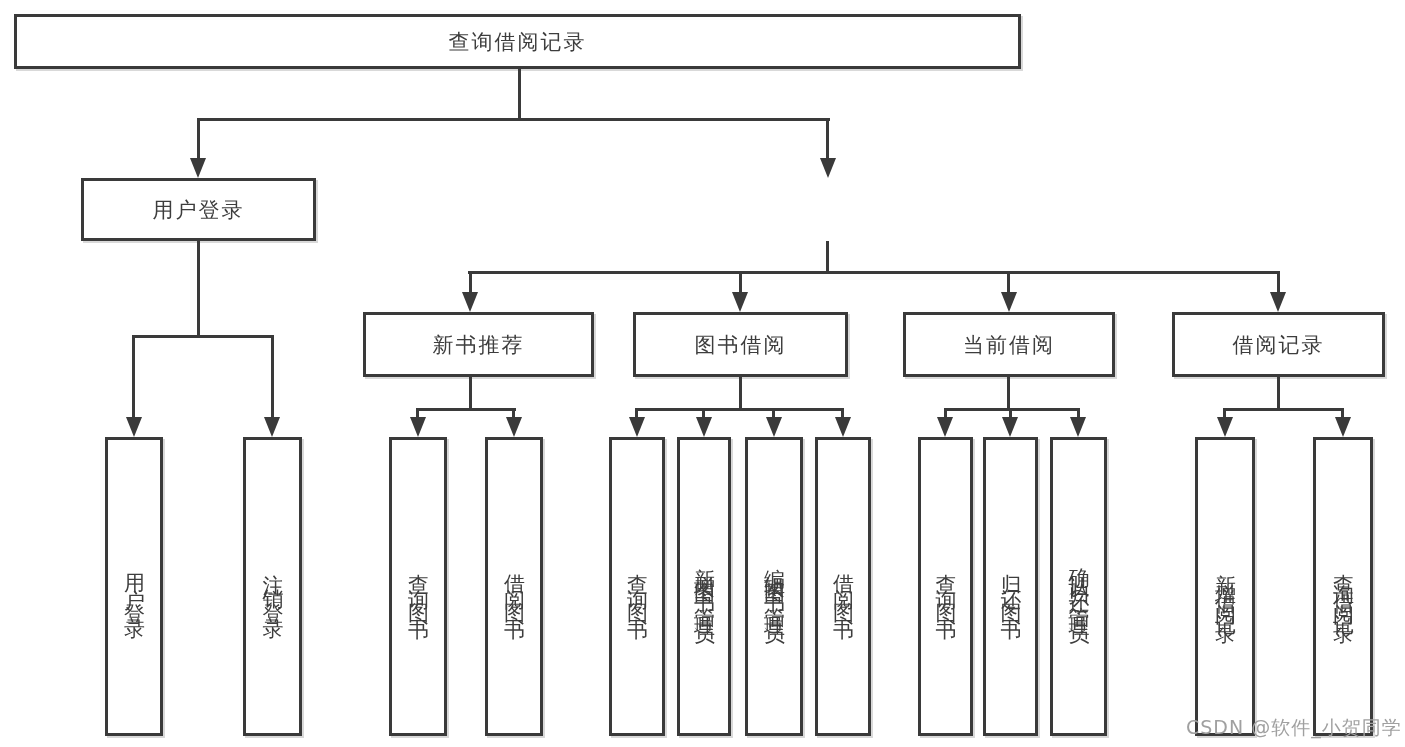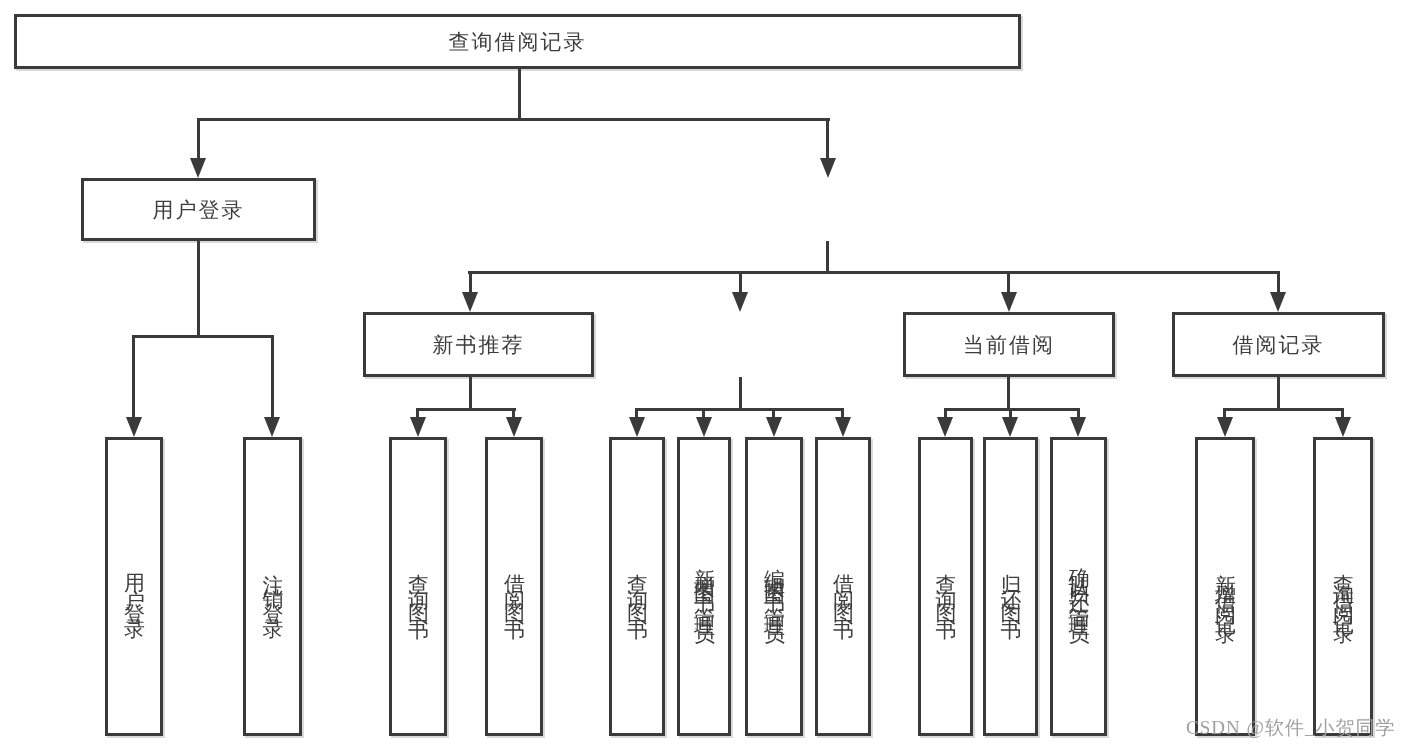--- a/index.html
+++ b/index.html
@@ -43,21 +43,20 @@
     border-top:20px solid #3a3a3a;
   }
   .wm {
     position:absolute;
     left:1186px; top:715px;
     font-size:19px;
     letter-spacing:1px;
     color:#a0a0a0;
     white-space:nowrap;
     z-index:5;
-    font-family:Liberation Serif, serif;
   }
 </style>
 </head>
 <body>
 
 <div id="canvas">
 
   <div class="box hbox" style="left:14px;top:14px;width:1007px;height:55px">
     <span class="hlabel">查询借阅记录</span>
   </div>
@@ -86,20 +85,23 @@
   <div class="arr" style="left:462px;top:292px"></div>
   <div class="lv" style="left:739px;top:271px;height:23px"></div>
   <div class="arr" style="left:732px;top:292px"></div>
   <div class="lv" style="left:1007px;top:271px;height:23px"></div>
   <div class="arr" style="left:1001px;top:292px"></div>
   <div class="lv" style="left:1277px;top:271px;height:23px"></div>
   <div class="arr" style="left:1270px;top:292px"></div>
 
   <div class="box hbox" style="left:363px;top:312px;width:231px;height:65px">
     <span class="hlabel">新书推荐</span>
+  </div>
+  <div class="box hbox" style="left:633px;top:312px;width:215px;height:65px">
+    <span class="hlabel">图书借阅</span>
   </div>
   <div class="box hbox" style="left:1172px;top:312px;width:213px;height:65px">
     <span class="hlabel">借阅记录</span>
   </div>
   <div class="box hbox" style="left:903px;top:312px;width:212px;height:65px">
     <span class="hlabel">当前借阅</span>
   </div>
 
   <div class="lv" style="left:469px;top:377px;height:33px"></div>
   <div class="lh" style="left:416px;top:408px;width:100px"></div>

